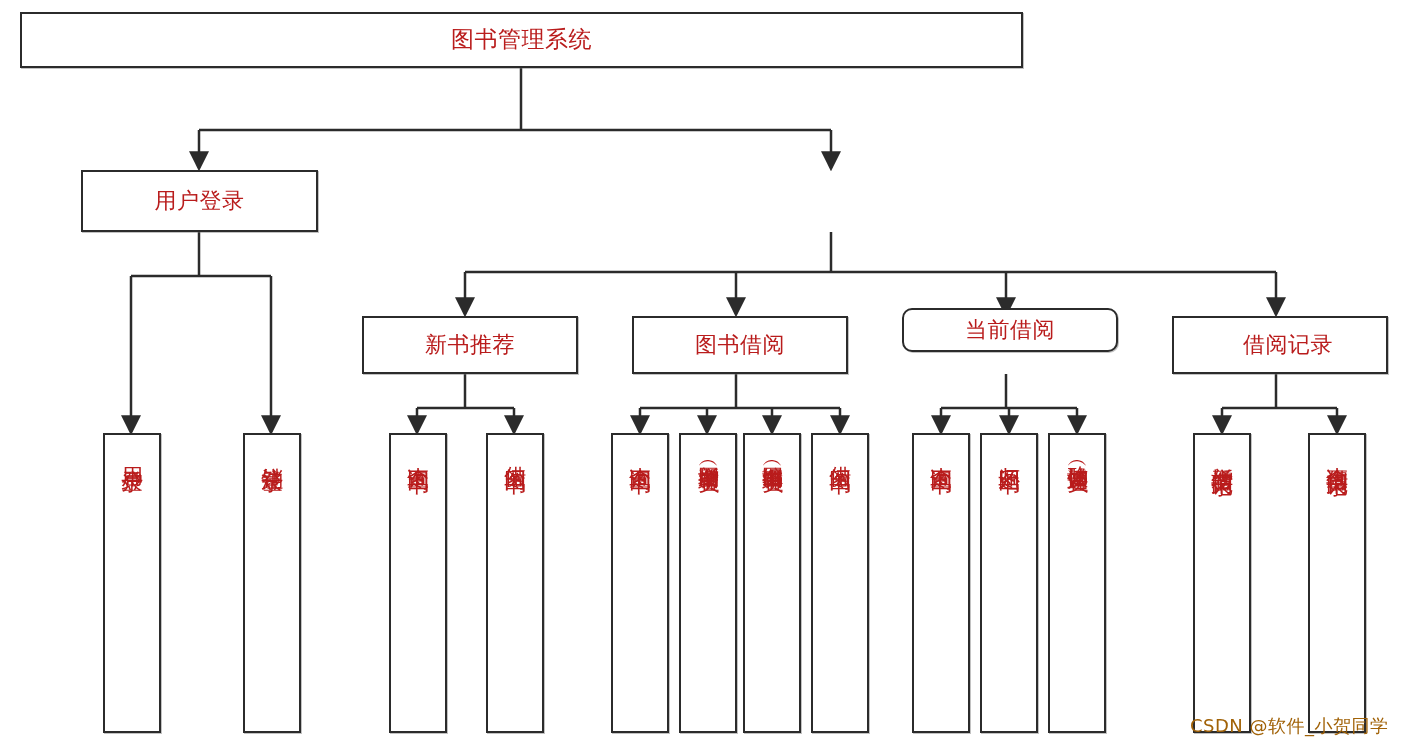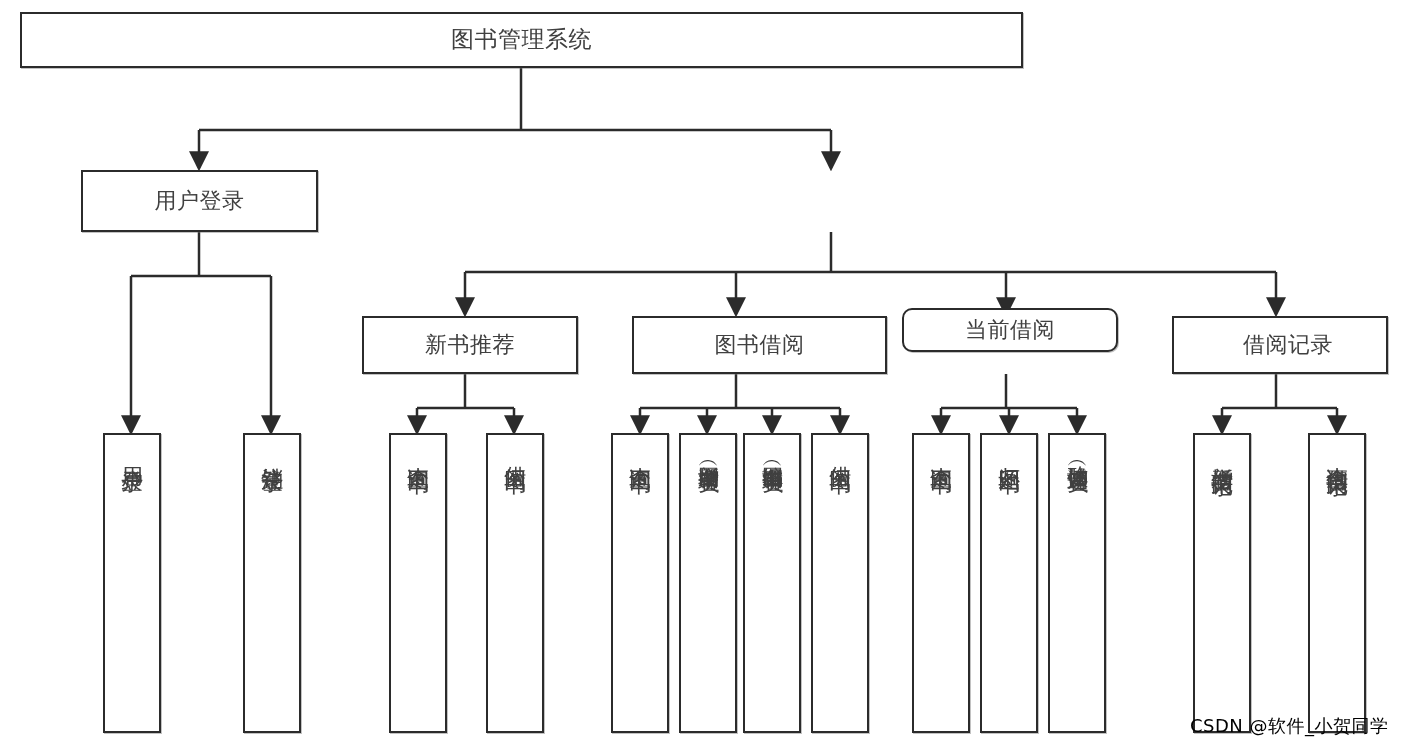--- a/index.html
+++ b/index.html
@@ -25,21 +25,21 @@
   }
   .node{
     position:absolute;
     box-sizing:border-box;
     background:#ffffff;
     border:2px solid #2b2b2b;
     box-shadow:1px 1px 0 0 rgba(120,120,120,0.45);
     display:flex;
     align-items:center;
     justify-content:center;
-    color:#404040;
+    color:#b91c1c;
     z-index:2;
   }
   .node .label{
     display:block;
     text-align:center;
     line-height:1.18;
     letter-spacing:0.5px;
     white-space:nowrap;
   }
   
@@ -61,21 +61,21 @@
     white-space:normal;
     max-height:100%;
   }
   .node.leaf.tall .label{ font-size:21px; letter-spacing:1px; }
 
   #watermark{
     position:absolute;
     left:1190px;
     top:714px;
     font-size:18px;
-    color:#000000;
+    color:#a16207;
     letter-spacing:0.5px;
     white-space:nowrap;
     z-index:3;
     font-family:"DejaVu Sans","Liberation Sans",sans-serif;
   }
 </style>
 </head>
 <body>
 
 <div id="diagram">
@@ -137,21 +137,21 @@
 
   <div class="node branch" style="left:81px; top:170px; width:237px; height:62px;">
     <span class="label">用户登录</span>
   </div>
 
 
   <div class="node branch" style="left:362px; top:316px; width:216px; height:58px;">
     <span class="label">新书推荐</span>
   </div>
 
-  <div class="node branch" style="left:632px; top:316px; width:255px; height:58px;">
+  <div class="node branch" style="left:632px; top:316px; width:216px; height:58px;">
     <span class="label">图书借阅</span>
   </div>
 
   <div class="node branch" style="left:902px; top:308px; width:216px; height:44px;border-radius:10px;">
     <span class="label">当前借阅</span>
   </div>
 
   <div class="node branch" style="left:1172px; top:316px; width:216px; height:58px;padding-left:16px;">
     <span class="label">借阅记录</span>
   </div>

